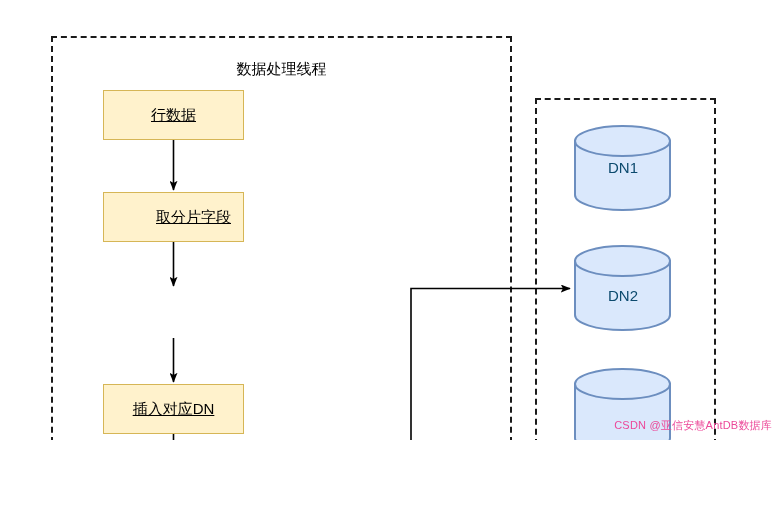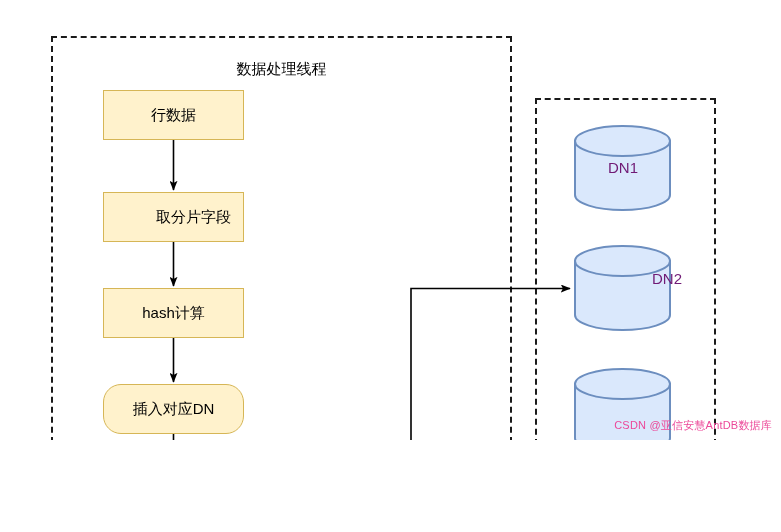--- a/index.html
+++ b/index.html
@@ -61,47 +61,48 @@
     background: #fff2cc;
     border: 1px solid #d6b656;
     box-sizing: border-box;
     display: flex;
     align-items: center;
     justify-content: center;
     font-size: 15px;
     color: #000000;
     line-height: 18px;
     white-space: nowrap;
+    text-decoration: underline;
   }
   #box-row-data   { left: 103px; top: 90px;  }
   #box-shard-key  { left: 103px; top: 192px; padding-left: 40px; }
   #box-hash       { left: 103px; top: 288px; }
-  #box-insert-dn  { left: 103px; top: 384px; border-radius: 18px; }
+  #box-insert-dn  { left: 103px; top: 384px; }
 
   
   #vector {
     position: absolute;
     left: 0;
     top: 0;
     width: 781px;
     height: 532px;
     pointer-events: none;
   }
 
   .cyl-label {
     position: absolute;
     width: 96px;
     text-align: center;
     font-size: 15px;
-    color: #701a75;
+    color: #0c4a6e;
     line-height: 18px;
     white-space: nowrap;
   }
   #label-dn1 { left: 575px; top: 159px; }
-  #label-dn2 { left: 575px; top: 270px; margin-left: 44px; }
+  #label-dn2 { left: 575px; top: 287px; }
   #label-dn3 { left: 575px; top: 402px; }
 
   
   #watermark {
     position: absolute;
     right: 9px;
     bottom: 5px;
     font-size: 11px;
     color: #ec4899;
     line-height: 20px;
@@ -118,23 +119,20 @@
     <div id="thread-title" class="group-title">数据处理线程</div>
   </div>
 
   <div id="group-dn" class="group"></div>
 
   <div id="box-row-data" class="pbox">
     <span>行数据</span>
   </div>
   <div id="box-shard-key" class="pbox">
     <span>取分片字段</span>
-  </div>
-  <div id="box-hash" class="pbox">
-    <span>hash计算</span>
   </div>
   <div id="box-insert-dn" class="pbox">
     <span>插入对应DN</span>
   </div>
 
   <svg id="vector" viewBox="0 0 781 532">
     <defs>
       <marker id="arrowhead" markerWidth="10" markerHeight="8" refX="9.2" refY="4" orient="auto" markerUnits="userSpaceOnUse">
         <path d="M0,0 L10,4 L0,8 L2.1,4 Z" fill="#000000"></path>
       </marker>

